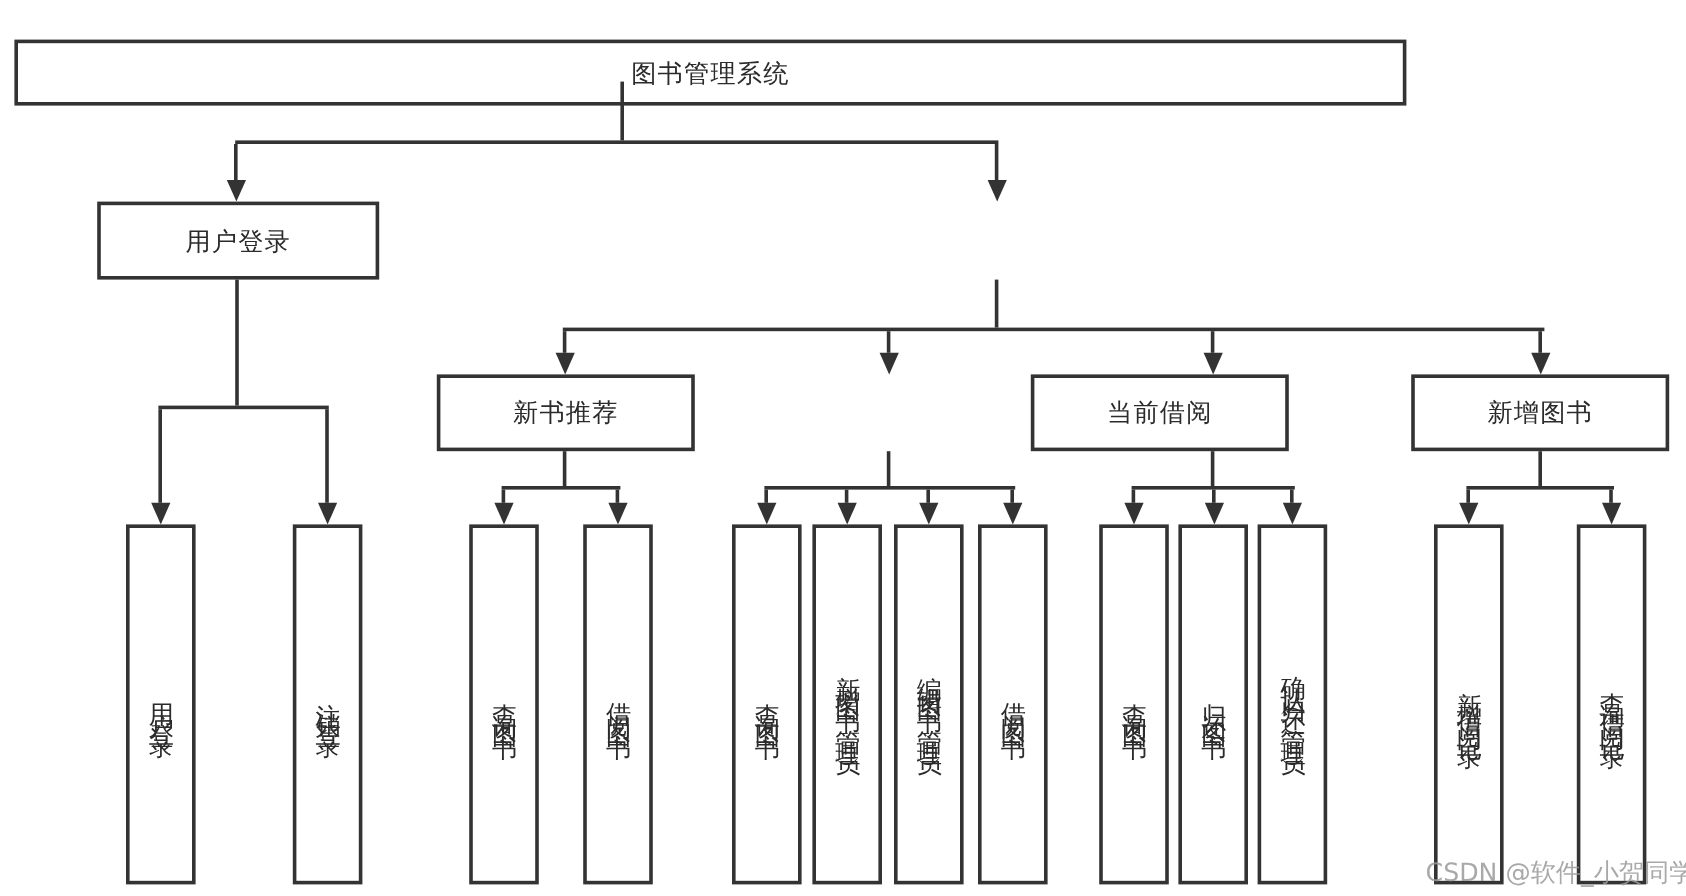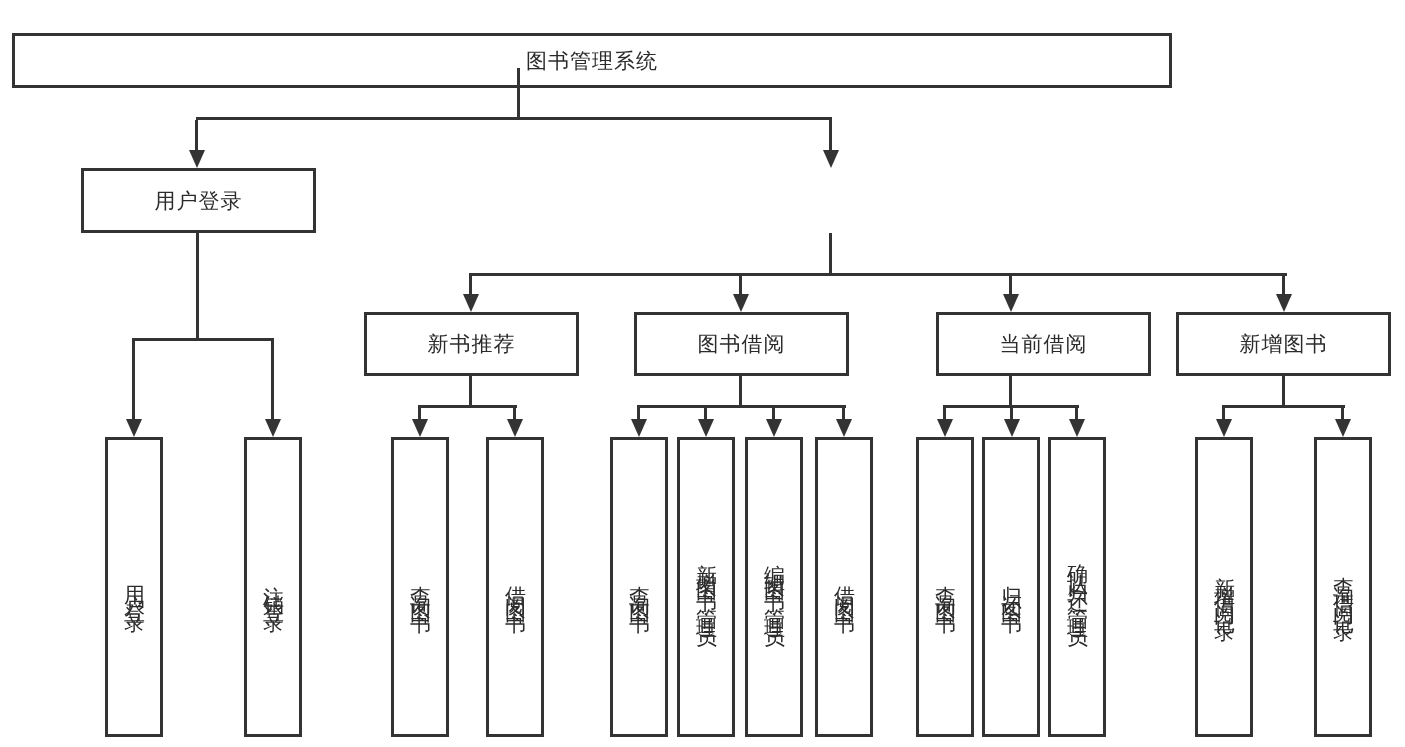--- a/index.html
+++ b/index.html
@@ -68,24 +68,21 @@
   <div class="vline" style="left:739px;top:276px;height:18px;"></div>
   <div class="arrow" style="left:733px;top:294px;"></div>
   <div class="vline" style="left:1009px;top:276px;height:18px;"></div>
   <div class="arrow" style="left:1003px;top:294px;"></div>
   <div class="vline" style="left:1282px;top:276px;height:18px;"></div>
   <div class="arrow" style="left:1276px;top:294px;"></div>
 
   <div class="box" style="left:364px;top:312px;width:215px;height:64px;">
     <span>新书推荐</span>
   </div>
-  <div class="box" style="left:634px;top:312px;width:215px;height:64px;">
-    <span>图书借阅</span>
-  </div>
-  <div class="box" style="left:936px;top:312px;width:215px;height:64px;">
+  <div class="box" style="left:859px;top:312px;width:215px;height:64px;">
     <span>当前借阅</span>
   </div>
   <div class="box" style="left:1176px;top:312px;width:215px;height:64px;">
     <span>新增图书</span>
   </div>
 
   <div class="vline" style="left:469px;top:376px;height:29px;"></div>
   <div class="hline" style="left:418px;top:405px;width:99px;"></div>
   <div class="vline" style="left:418px;top:408px;height:11px;"></div>
   <div class="arrow" style="left:412px;top:419px;"></div>
@@ -156,14 +153,15 @@
     <span class="vtext">确认归还（管理员）</span>
   </div>
 
   <div class="box leaf" style="left:1195px;top:437px;width:58px;height:300px;">
     <span class="vtext">新增借阅记录</span>
   </div>
   <div class="box leaf" style="left:1314px;top:437px;width:58px;height:300px;">
     <span class="vtext">查询借阅记录</span>
   </div>
 
+  <div class="watermark">CSDN @软件_小贺同学</div>
 
 </div>
 
 </body></html>

